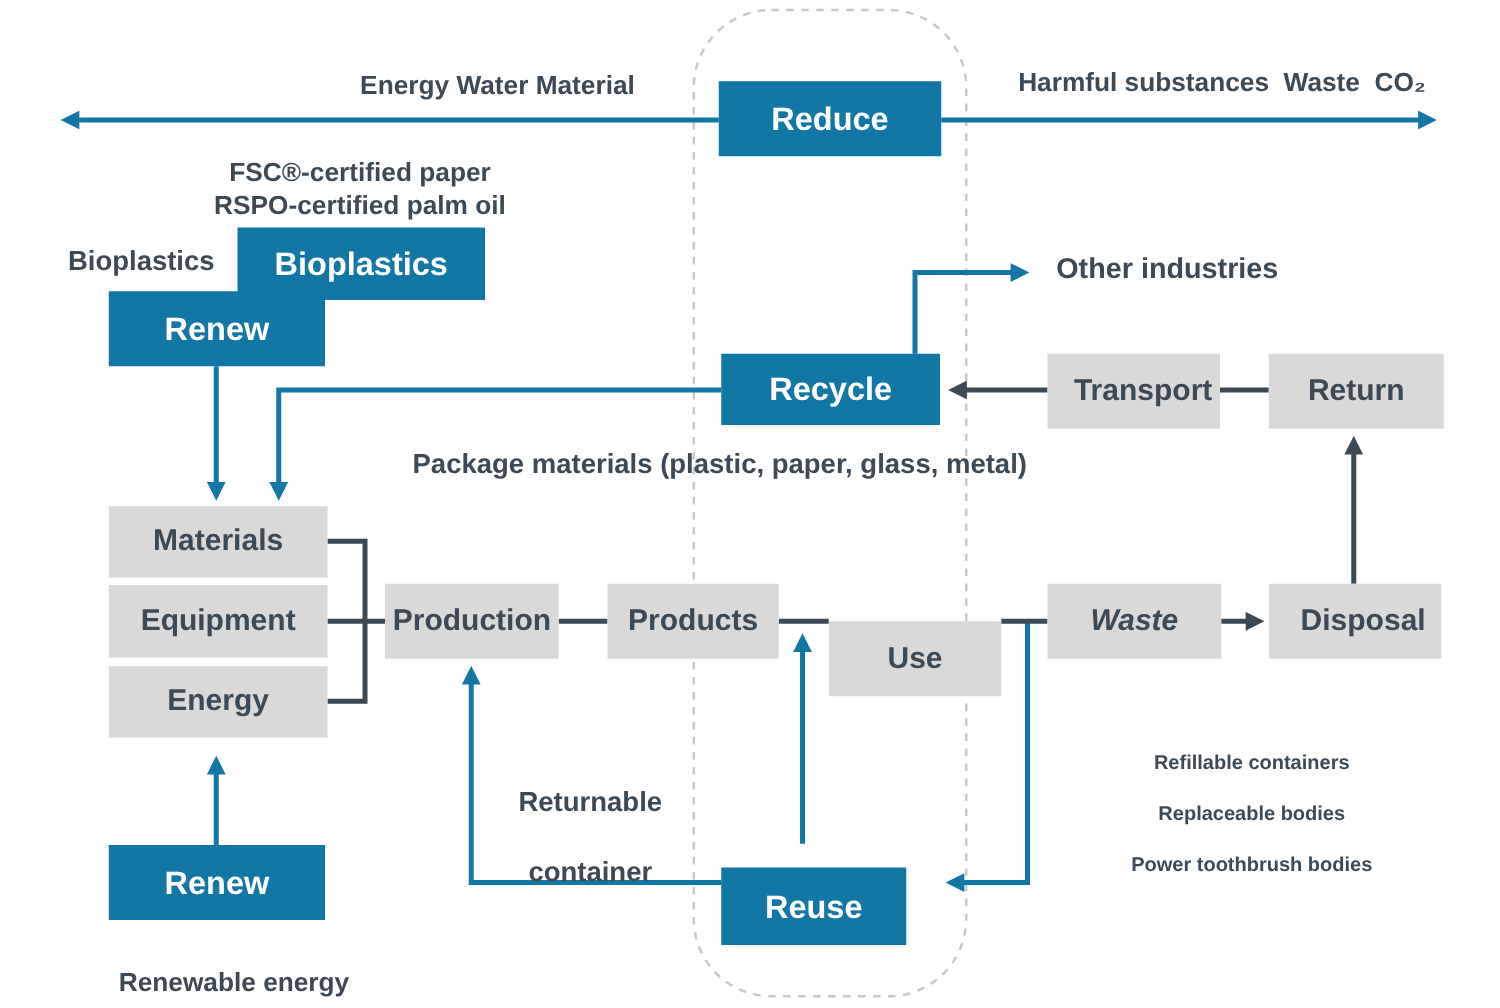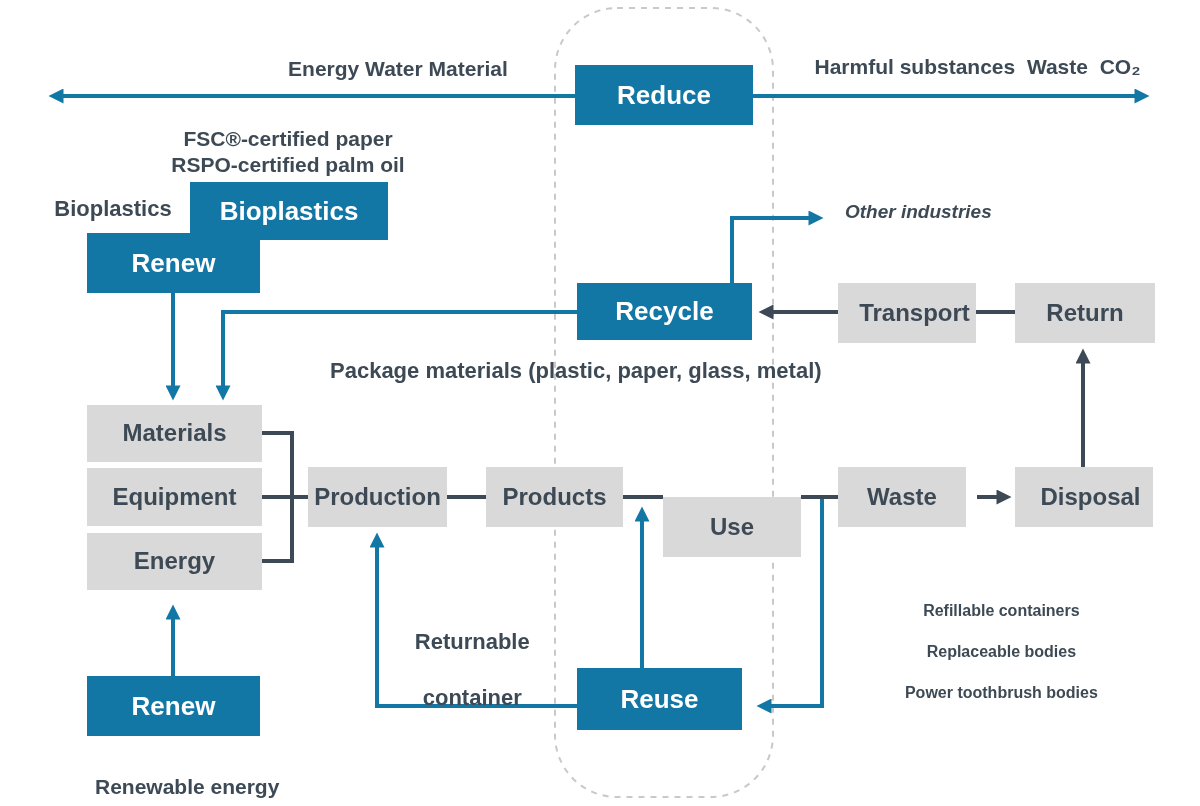--- a/index.html
+++ b/index.html
@@ -13,21 +13,21 @@
     text-align:center;box-sizing:border-box;line-height:1.1;
   }
   .node.blue{background:#1377a6;color:#ffffff;font-weight:700;font-size:26px;}
   .node.gray{background:#d9d9d9;color:#3d4a55;font-weight:600;font-size:24px;}
   .ann{
     position:absolute;font-weight:600;font-size:21px;color:#3d4a55;
     text-align:center;line-height:1.28;white-space:pre;
   }
   .ann.left{text-align:left;}
   .ann.bold{font-weight:700;font-size:22px;}
-  .ann.big{font-size:19px;font-style:italic;}
+  .ann.big{font-size:23px;}
 </style>
 </head>
 <body>
 
 <div class="canvas">
 
   <svg class="layer" viewBox="0 0 1200 806">
     <defs>
       <marker id="mb" viewBox="0 0 10 10" refX="1" refY="5" markerUnits="userSpaceOnUse" markerWidth="17" markerHeight="15" orient="auto">
         <path d="M0,0 L10,5 L0,10 z" fill="#1377a6"></path>
@@ -64,23 +64,23 @@
   <div class="node blue" style="left:87px;top:233px;width:173px;height:60px;">Renew</div>
   <div class="node blue" style="left:577px;top:283px;width:175px;height:57px;">Recycle</div>
   <div class="node gray" style="left:838px;top:283px;width:138px;height:60px;padding-left:15px;">Transport</div>
   <div class="node gray" style="left:1015px;top:283px;width:140px;height:60px;">Return</div>
   <div class="node gray" style="left:87px;top:405px;width:175px;height:57px;">Materials</div>
   <div class="node gray" style="left:87px;top:468px;width:175px;height:58px;">Equipment</div>
   <div class="node gray" style="left:87px;top:533px;width:175px;height:57px;">Energy</div>
   <div class="node gray" style="left:308px;top:467px;width:139px;height:60px;">Production</div>
   <div class="node gray" style="left:486px;top:467px;width:137px;height:60px;">Products</div>
   <div class="node gray" style="left:663px;top:467px;width:138px;height:60px;margin-top:30px;">Use</div>
-  <div class="node gray" style="left:838px;top:467px;width:128px;height:60px;">Waste</div>
+  <div class="node gray" style="left:838px;top:467px;width:139px;height:60px;font-style:italic;">Waste</div>
   <div class="node gray" style="left:1015px;top:467px;width:138px;height:60px;padding-left:13px;">Disposal</div>
-  <div class="node blue" style="left:577px;top:668px;width:165px;height:62px;">Reuse</div>
+  <div class="node blue" style="left:577px;top:694px;width:148px;height:62px;">Reuse</div>
   <div class="node blue" style="left:87px;top:676px;width:173px;height:60px;">Renew</div>
 
   <div class="ann" style="left:253px;top:56px;width:290px;">Energy Water Material</div>
   <div class="ann" style="left:795px;top:54px;width:365px;">Harmful substances  Waste  CO₂</div>
 
   <div class="ann" style="left:123px;top:126px;width:330px;">FSC®-certified paper</div>
   <div class="ann" style="left:123px;top:152px;width:330px;">RSPO-certified palm oil</div>
   <div class="ann bold" style="left:48px;top:195px;width:130px;">Bioplastics</div>
 
   <div class="ann big left" style="left:845px;top:200px;width:230px;">Other industries</div>

